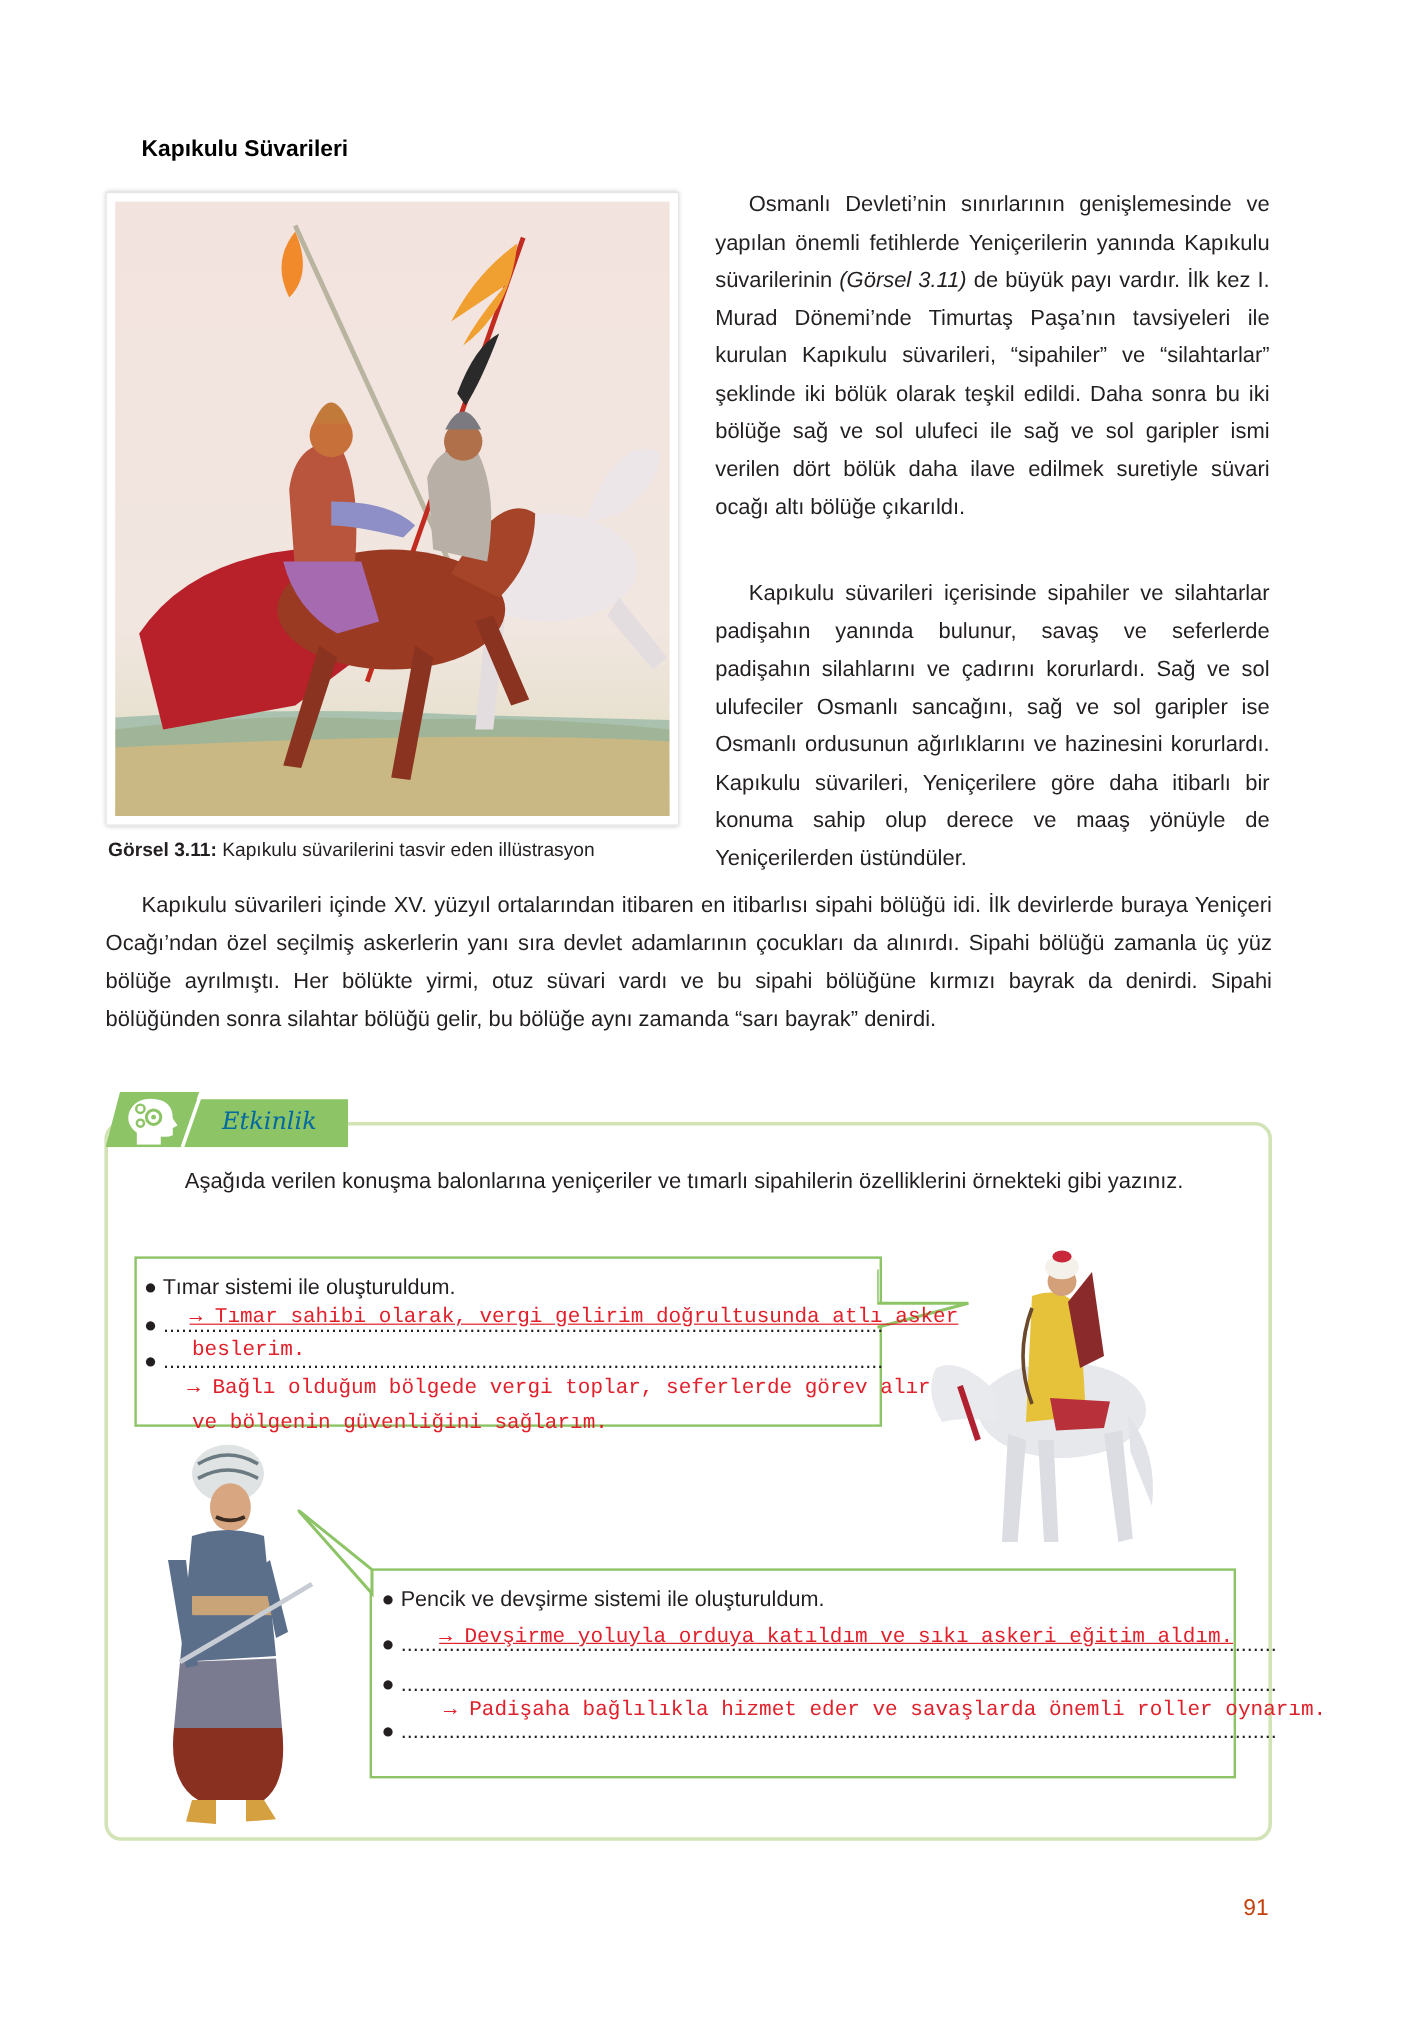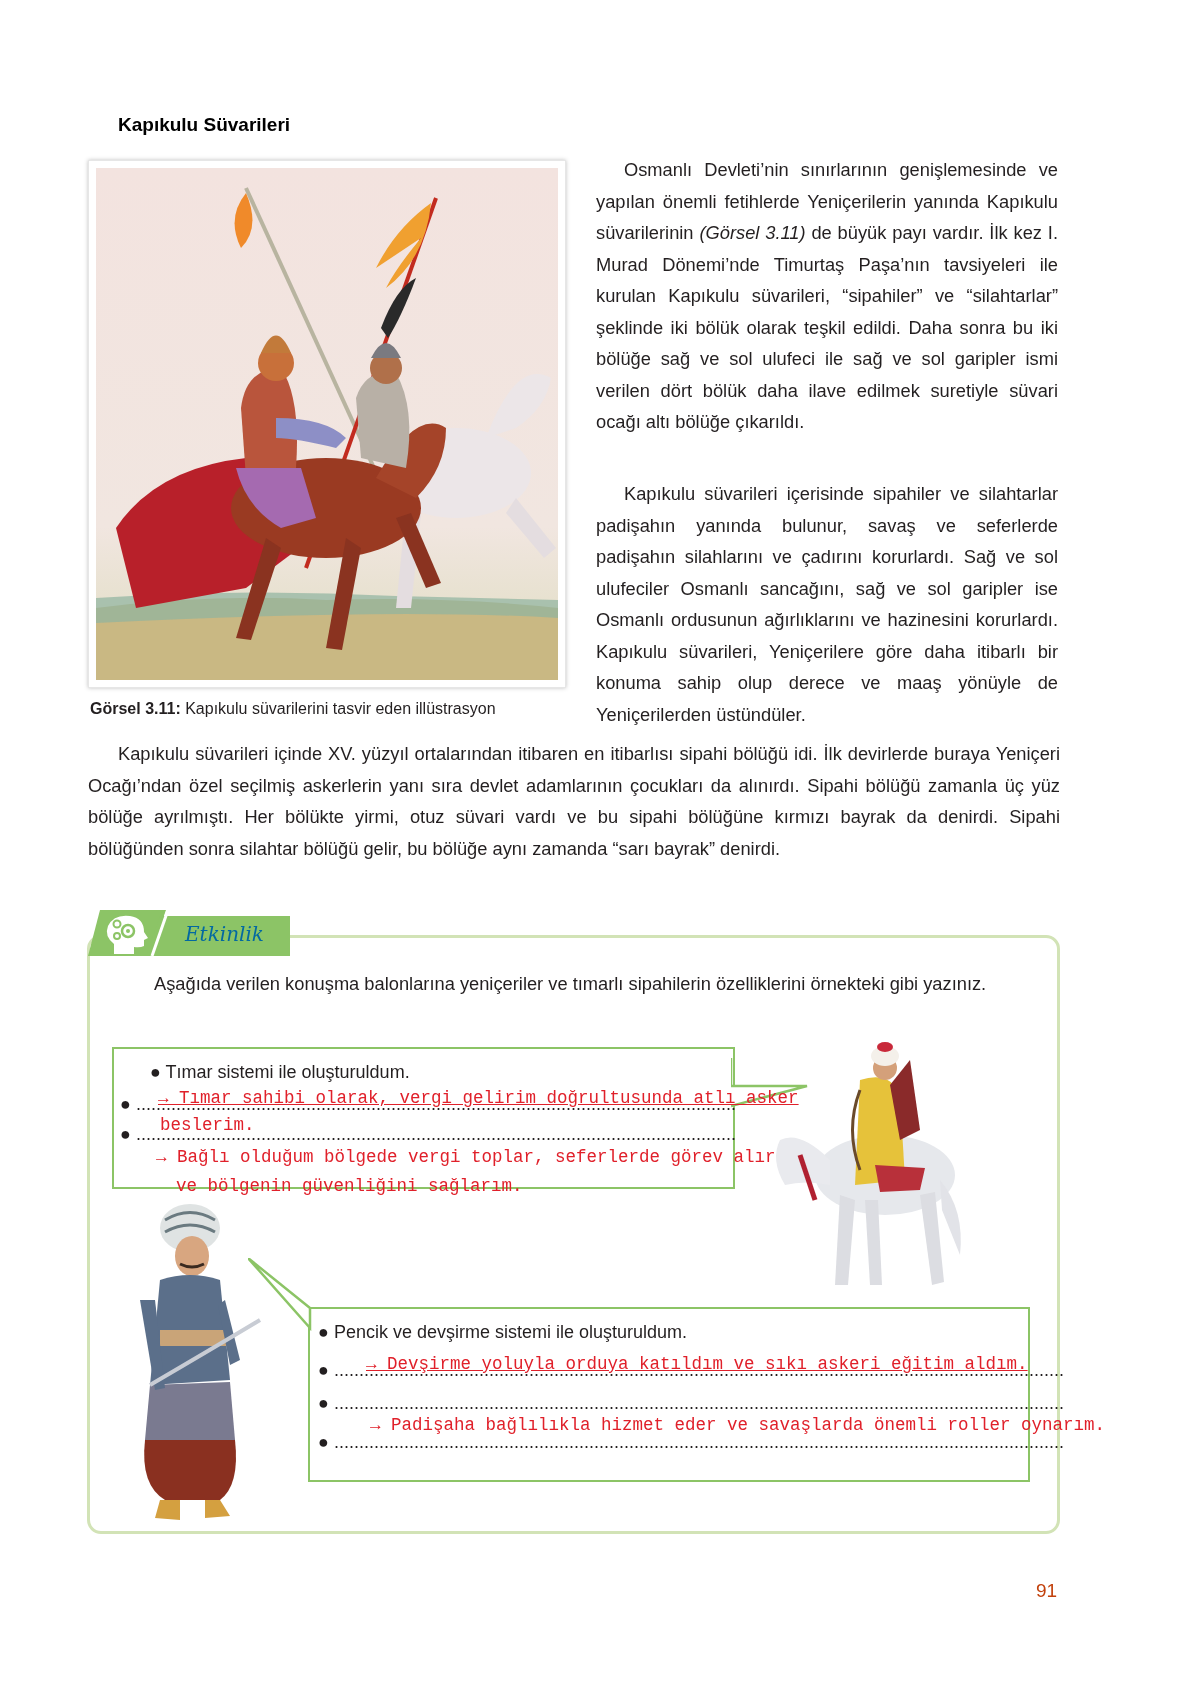--- a/index.html
+++ b/index.html
@@ -97,27 +97,27 @@
     <circle cx="15" cy="22" r="3" fill="none" stroke="#8cc466" stroke-width="2"></circle>
   </svg>
   <span class="abs" style="left:97px;top:12px;font-family:'DejaVu Serif',serif;font-style:italic;font-size:20px;color:#0369a1;">Etkinlik</span>
 </div>
 <div class="abs activity-instr">Aşağıda verilen konuşma balonlarına yeniçeriler ve tımarlı sipahilerin özelliklerini örnekteki gibi yazınız.</div>
 
 <div class="abs bubble bubble1"></div>
 <svg class="abs" style="left:731px;top:1056px" width="80" height="60" viewBox="0 0 80 60">
   <path d="M0 2 L0 30 L76 30 L0 50" fill="#fff" stroke="#8cc466" stroke-width="2.5"></path>
 </svg>
-<div class="bline" style="left:120px;top:1062px;margin-left:30px;"><span>●</span> <span>Tımar sistemi ile oluşturuldum.</span></div>
+<div class="bline" style="left:120px;top:1062px;"><span>●</span> <span>Tımar sistemi ile oluşturuldum.</span></div>
 <div class="bline" style="left:120px;top:1094px;"><span>●</span> <span class="dots">........................................................................................................................</span></div>
 <div class="bline" style="left:120px;top:1124px;"><span>●</span> <span class="dots">........................................................................................................................</span></div>
 <div class="answer" style="left:158px;top:1088px;text-decoration:underline;text-decoration-color:#e0202a;">→ Tımar sahibi olarak, vergi gelirim doğrultusunda atlı asker</div>
 <div class="answer" style="left:160px;top:1115px;">beslerim.</div>
 <div class="answer" style="left:156px;top:1147px;">→ Bağlı olduğum bölgede vergi toplar, seferlerde görev alır</div>
-<div class="answer" style="left:176px;top:1176px;">ve bölgenin güvenliğini sağlarım.</div>
+<div class="answer" style="left:160px;top:1176px;">ve bölgenin güvenliğini sağlarım.</div>
 
 <svg class="abs" style="left:760px;top:1020px" width="210" height="290" viewBox="0 0 210 290">
   <title>Tımarlı sipahi illüstrasyonu</title>
   <ellipse cx="125" cy="155" rx="70" ry="40" fill="#e6e8ec"></ellipse>
   <path d="M70 140 Q40 110 20 120 Q10 140 25 165 Q45 160 70 165 Z" fill="#e9eaee"></path>
   <path d="M80 175 L75 265 L88 265 L95 180 Z" fill="#dcdde2"></path>
   <path d="M105 180 L110 265 L122 265 L118 180 Z" fill="#dcdde2"></path>
   <path d="M160 175 L172 265 L184 262 L175 172 Z" fill="#dcdde2"></path>
   <path d="M180 160 Q205 190 200 235 Q190 210 182 190 Z" fill="#e2e3e8"></path>
   <path d="M40 135 L55 180" stroke="#b02030" stroke-width="5"></path>

